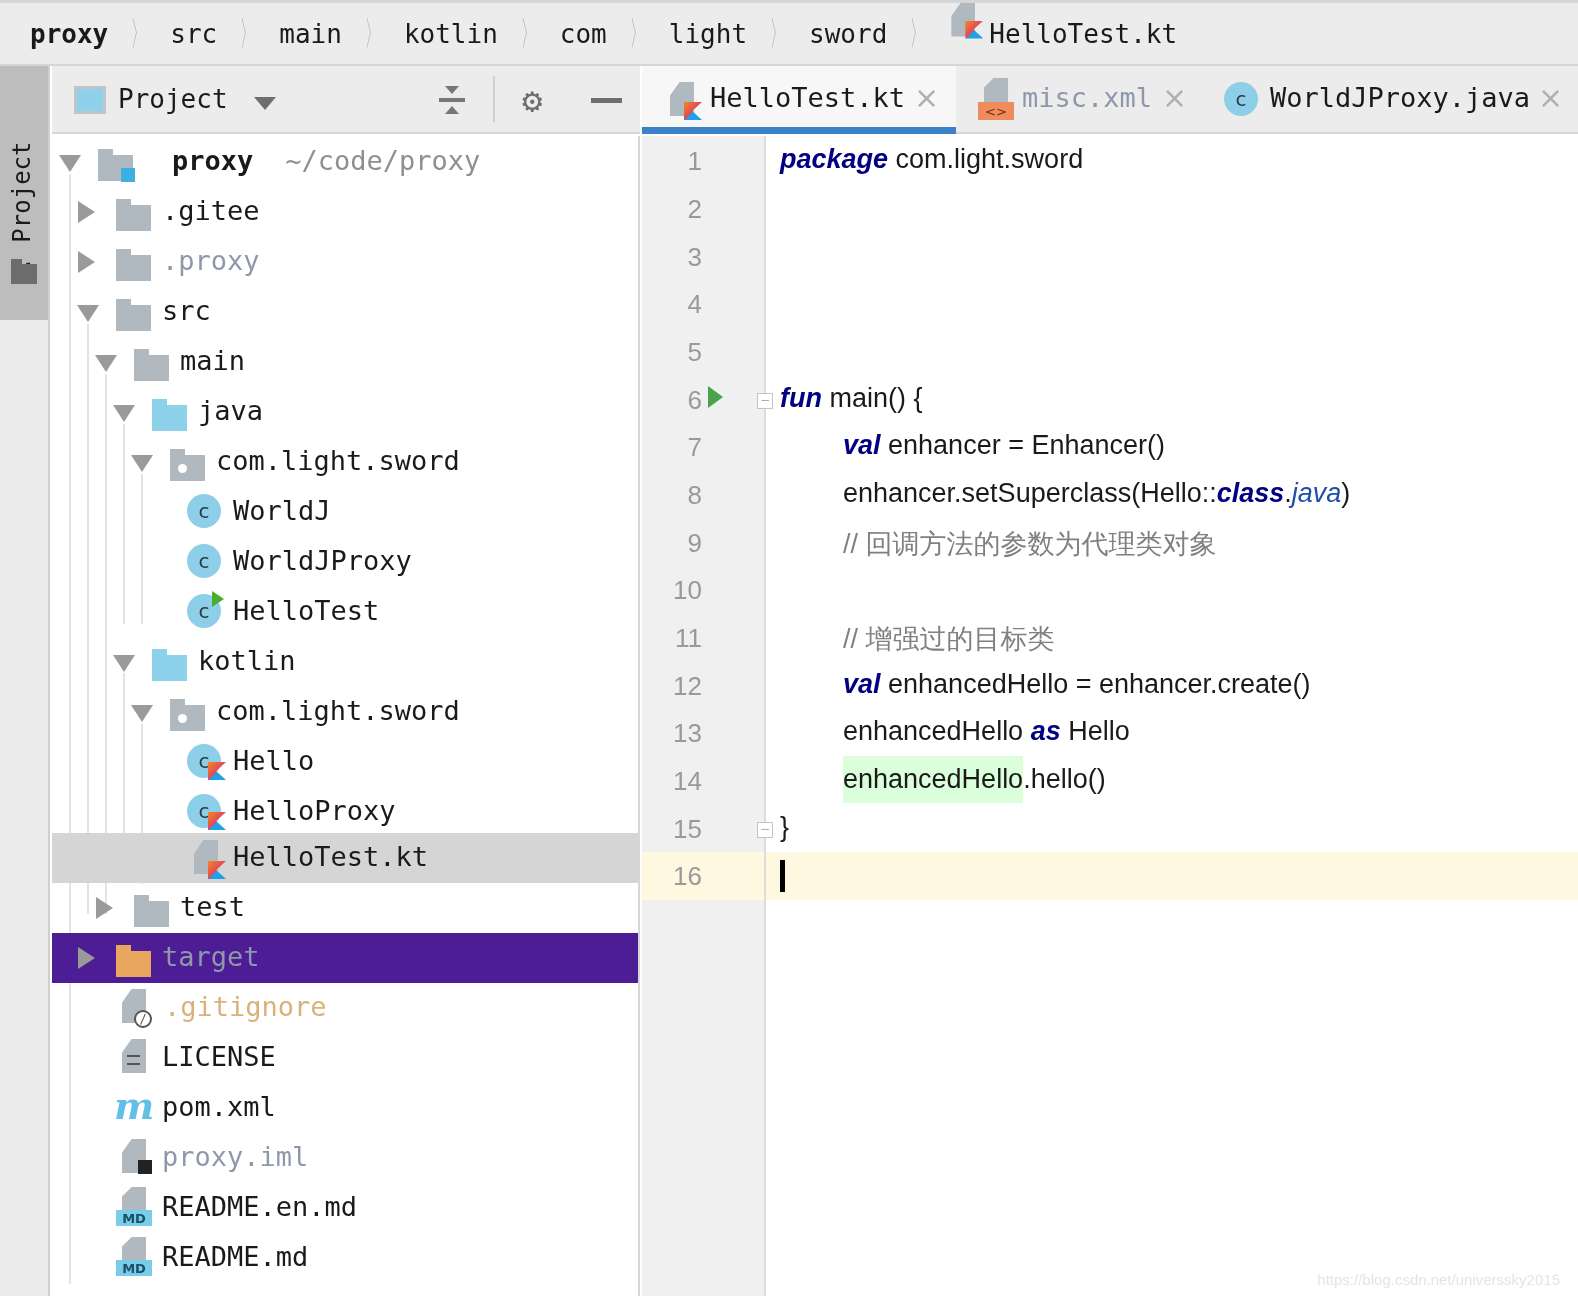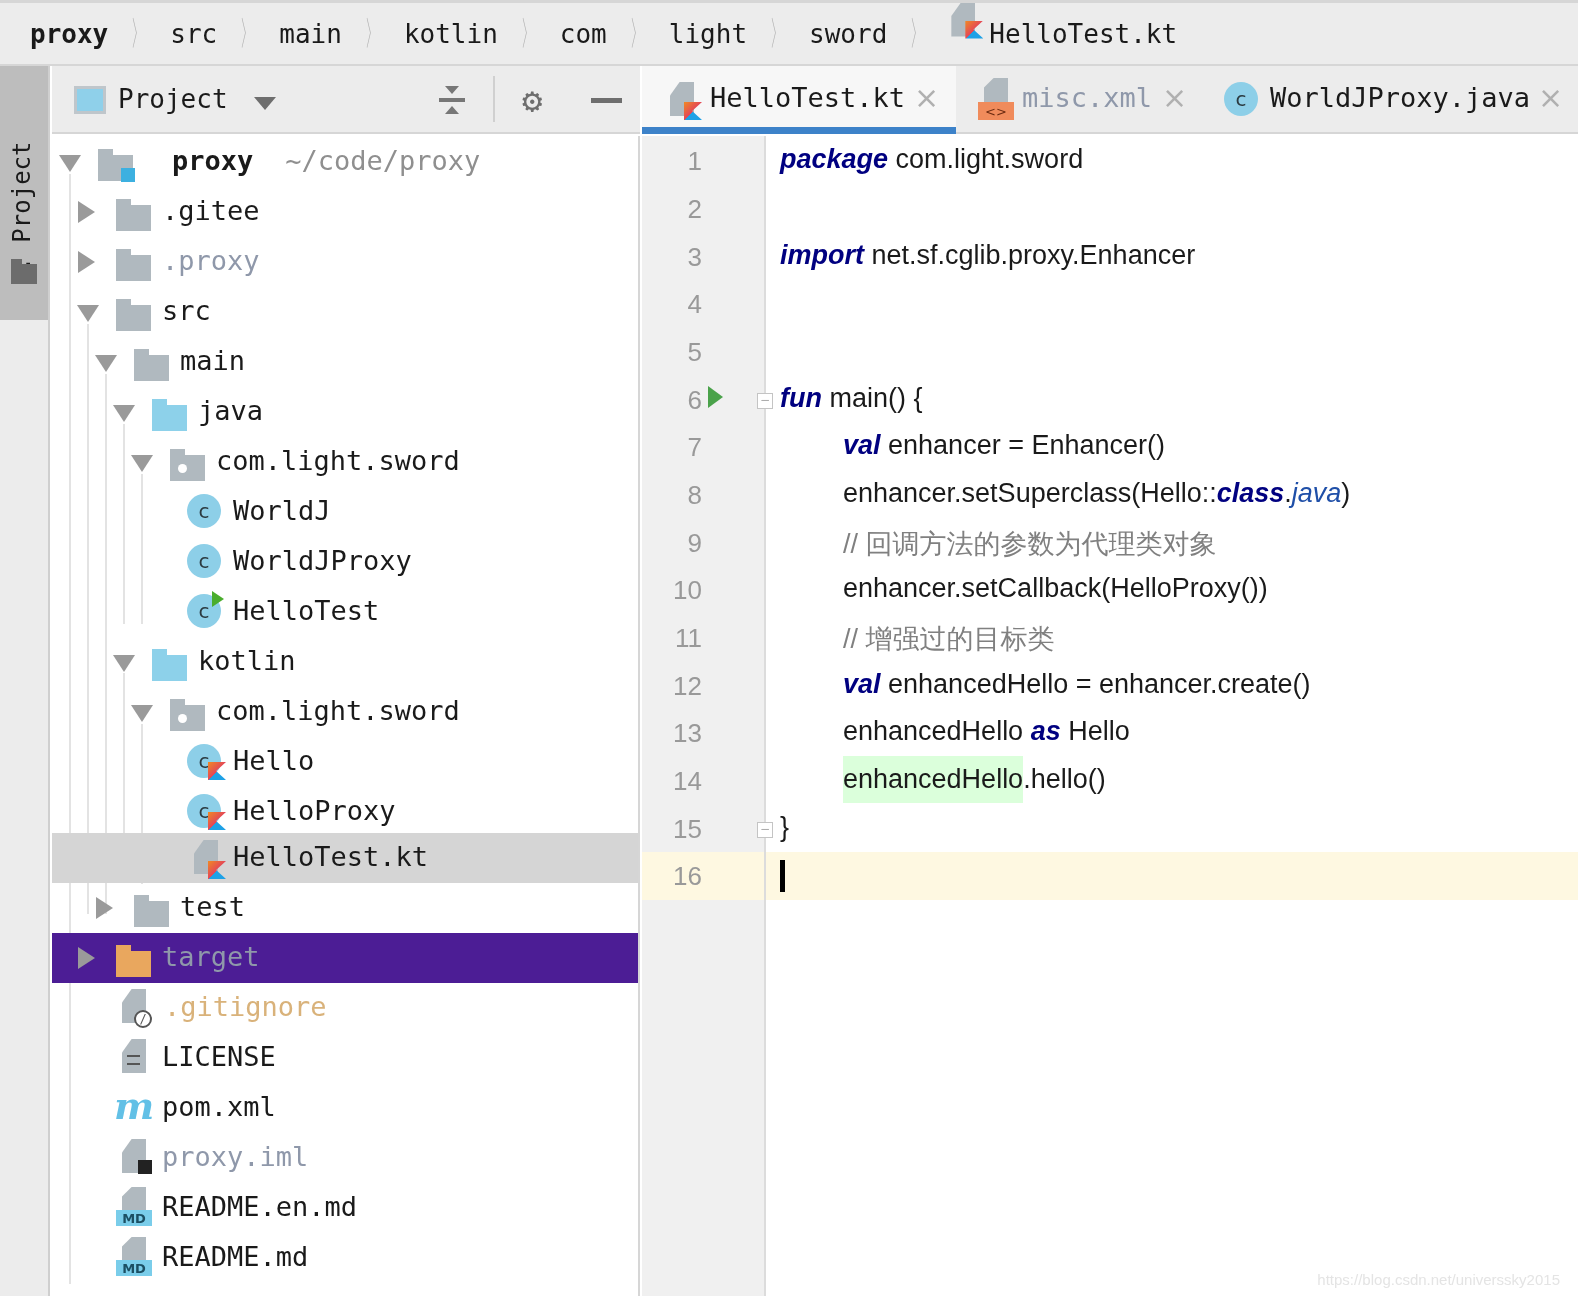--- a/index.html
+++ b/index.html
@@ -314,26 +314,24 @@
   <span class="ln" style="top:630px;">14</span>
   <span class="ln" style="top:678px;">15</span>
   <span class="ln" style="top:725px;">16</span>
 </div>
 <span class="run-gutter"></span>
 <span class="fold" style="left:757px;top:393px;">−</span>
 <span class="fold" style="left:757px;top:822px;">−</span>
 
 <div class="code" style="background:transparent;">
   <div class="cline" style="top:8px;"><span class="kw">package</span><span> com.light.sword</span></div>
-  <div class="cline" style="top:104px;"><span class="kw">import</span><span> net.sf.cglib.proxy.Enhancer</span></div>
   <div class="cline" style="top:247px;"><span class="kw">fun</span><span> main() {</span></div>
   <div class="cline" style="top:294px;left:75px;"><span class="kw">val</span><span> enhancer = Enhancer()</span></div>
   <div class="cline" style="top:342px;left:75px;"><span>enhancer.setSuperclass(Hello::</span><span class="kw">class</span><span>.</span><span class="it">java</span><span>)</span></div>
   <div class="cline cm" style="top:390px;left:75px;">// 回调方法的参数为代理类对象</div>
-  <div class="cline" style="top:437px;left:75px;">enhancer.setCallback(HelloProxy())</div>
   <div class="cline cm" style="top:485px;left:75px;">// 增强过的目标类</div>
   <div class="cline" style="top:533px;left:75px;"><span class="kw">val</span><span> enhancedHello = enhancer.create()</span></div>
   <div class="cline" style="top:580px;left:75px;"><span>enhancedHello </span><span class="kw">as</span><span> Hello</span></div>
   <div class="cline" style="top:628px;left:75px;"><span class="hl" style="display:inline-block;padding:8px 0;margin:-8px 0;">enhancedHello</span><span>.hello()</span></div>
   <div class="cline" style="top:676px;">}</div>
 </div>
 <span class="caret"></span>
 
 <div class="watermark">https://blog.csdn.net/universsky2015</div>
 

